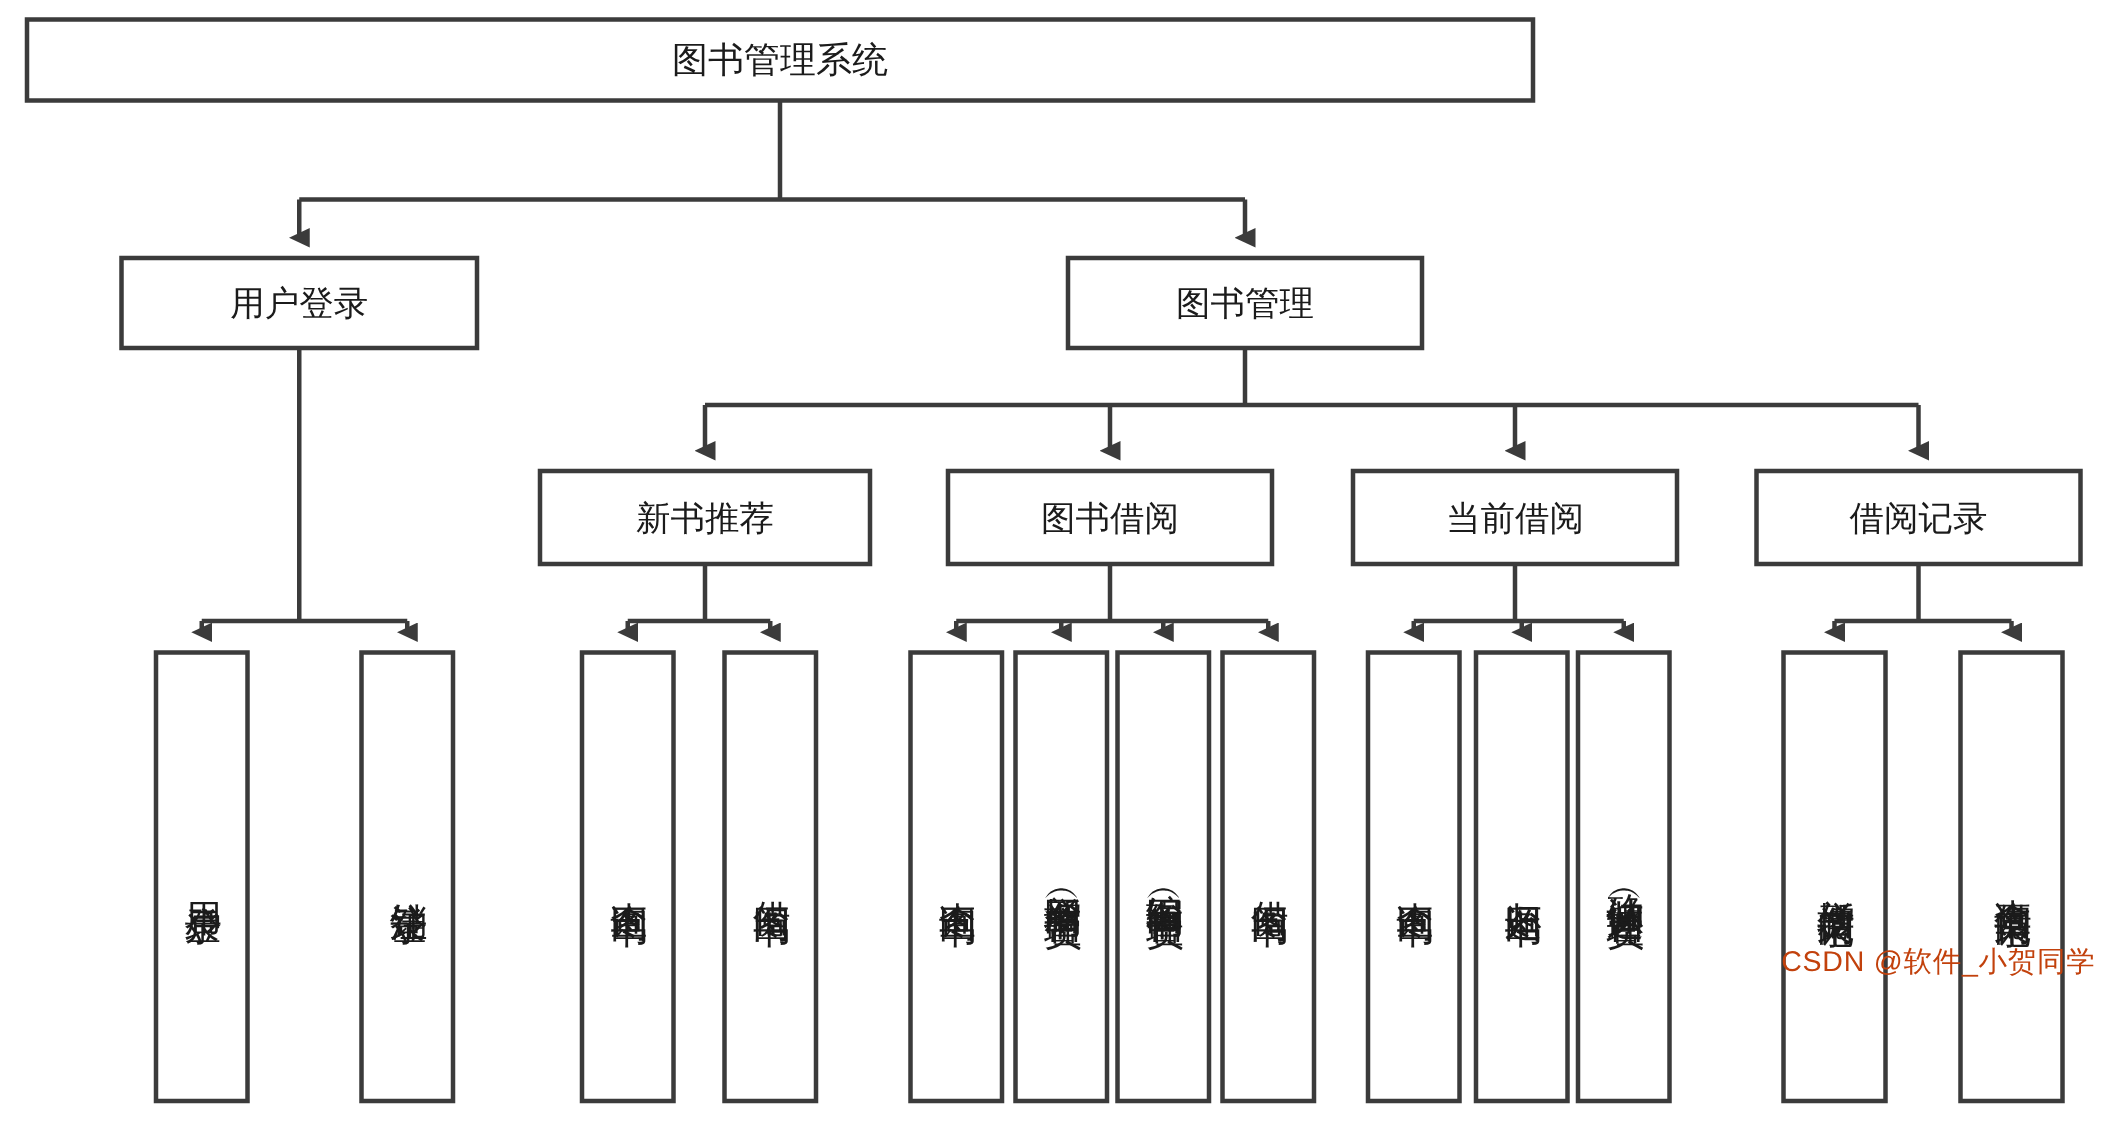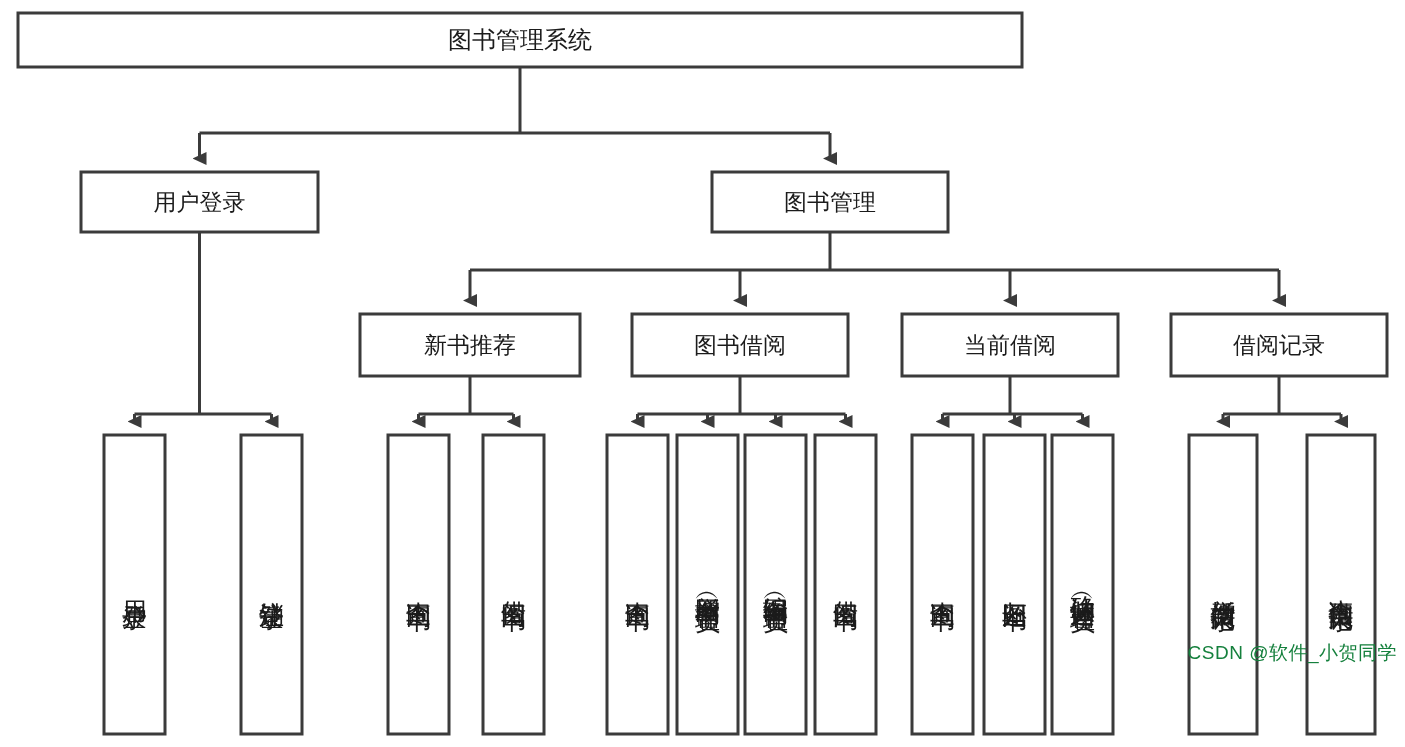--- a/index.html
+++ b/index.html
@@ -11,21 +11,21 @@
   .conn-arrow{fill:#3b3b3b;stroke:none;}
   .node-label{font-family:"Liberation Sans","DejaVu Sans",sans-serif;fill:#1b1b1b;text-anchor:middle;}
   .lbl-root{font-size:24px;}
   .lbl-l2{font-size:23px;}
   .lbl-l3{font-size:23px;}
   .vert-label{position:absolute;display:flex;align-items:center;justify-content:center;
               writing-mode:vertical-rl;text-orientation:upright;
               font-family:"Liberation Sans","DejaVu Sans",sans-serif;
               font-size:25px;line-height:1.08;letter-spacing:2px;color:#1b1b1b;
               white-space:nowrap;pointer-events:none;}
-  .watermark{position:absolute;right:8px;bottom:4px;font-size:19px;color:#15803d;
+  .watermark{position:absolute;right:8px;bottom:16px;font-size:19px;color:#c2410c;
              font-family:"Liberation Sans","DejaVu Sans",sans-serif;letter-spacing:.5px;}
 </style>
 </head>
 <body>
 
 <div id="diagram-root">
 
   <svg class="flow" viewBox="0 0 1405 747">
     <defs>
       <marker id="arrowhead" markerWidth="14" markerHeight="14" refX="6" refY="7" orient="auto" markerUnits="userSpaceOnUse">

